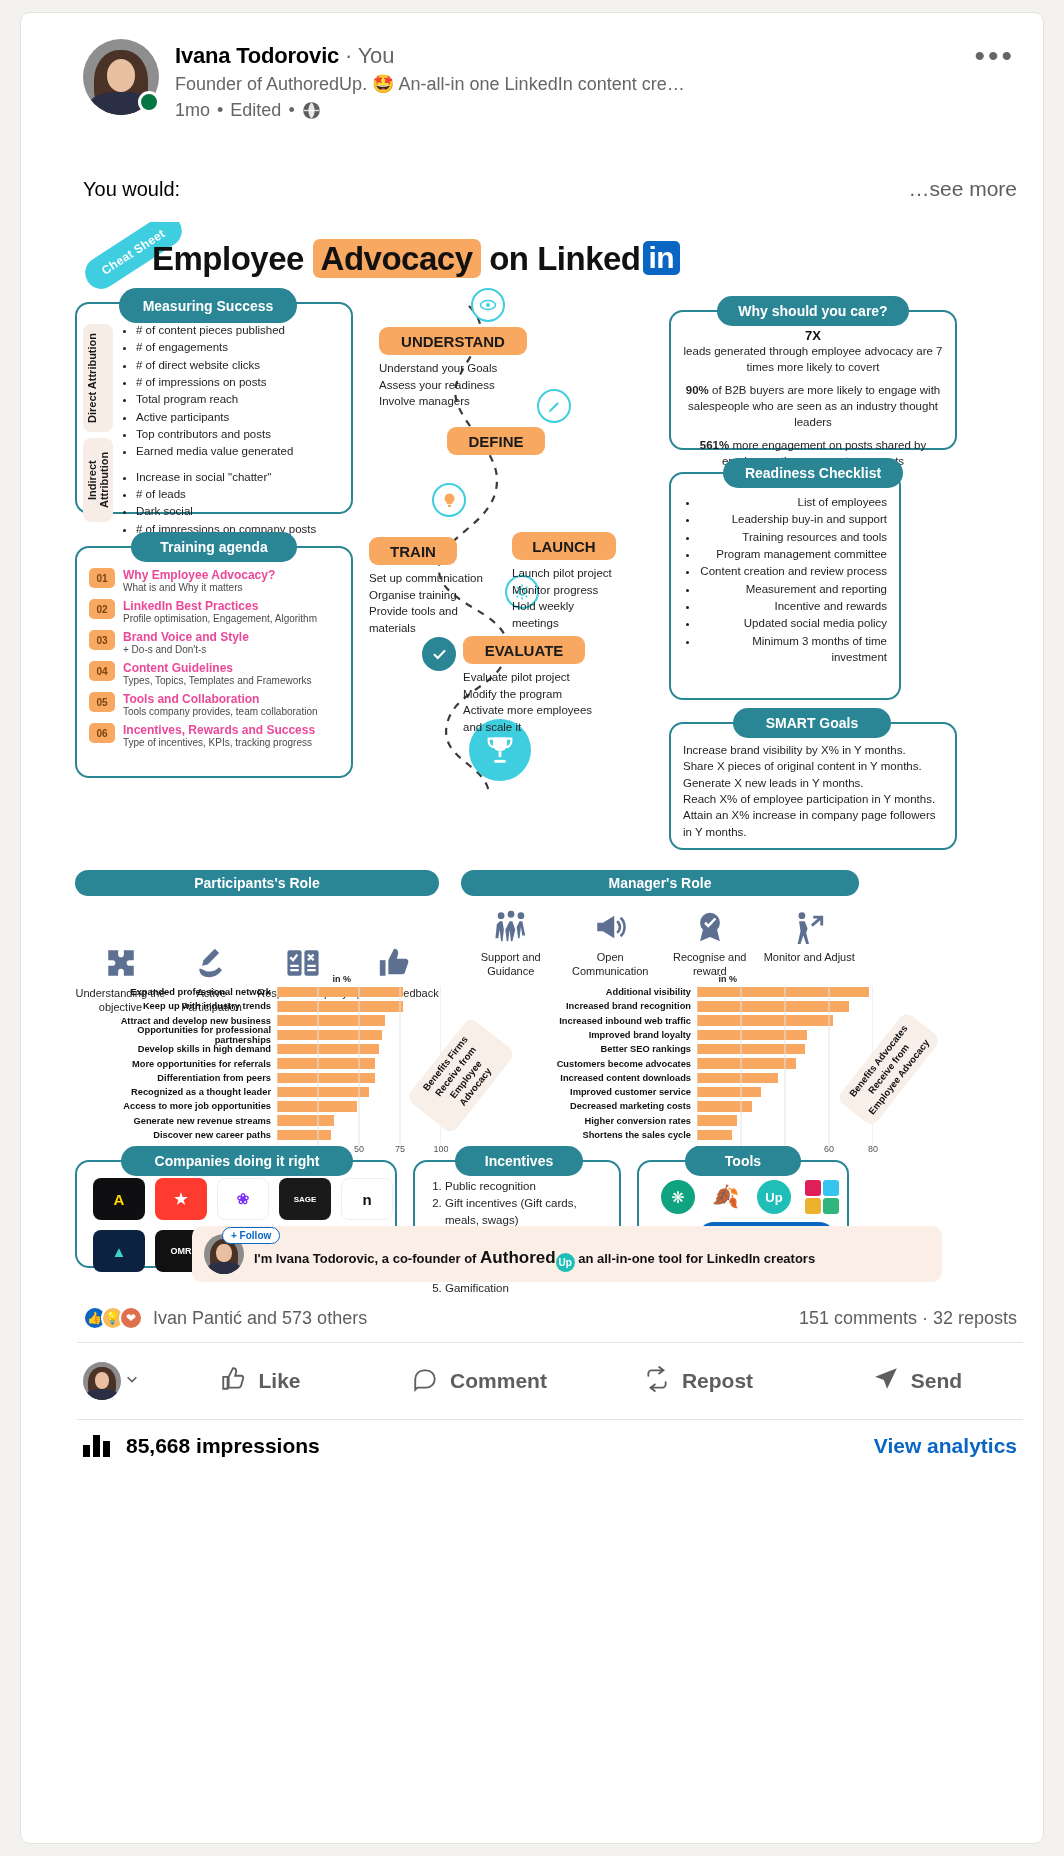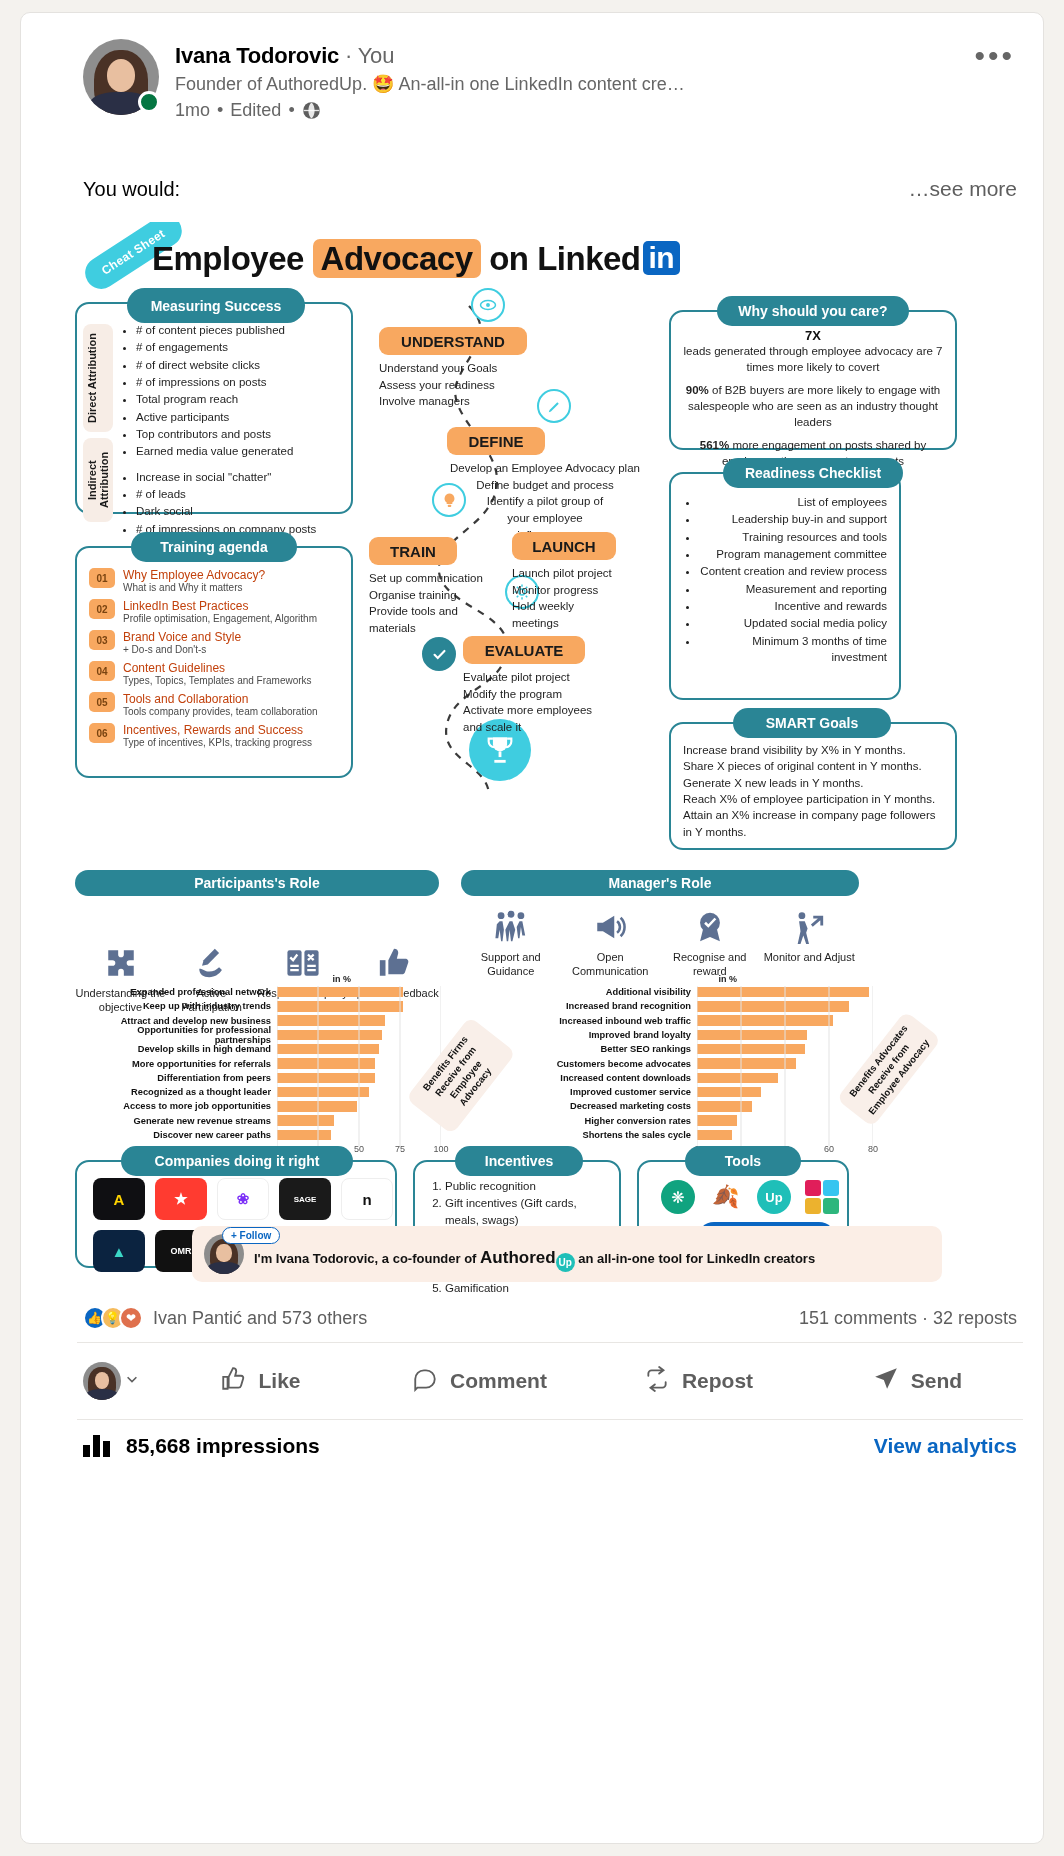--- a/index.html
+++ b/index.html
@@ -97,21 +97,21 @@
   .stage .desc { font-size:11.5px; color:#1f1f1f; line-height:1.45; margin-top:5px; }
 
   .circ { position:absolute; width:34px; height:34px; border-radius:50%;
     background:#fff; border:2px solid #3fcde0; display:flex; align-items:center;
     justify-content:center; color:#3fcde0; font-size:15px;}
 
   .agenda-row { display:flex; gap:8px; align-items:flex-start; margin-bottom: 6px; }
   .agenda-num { width:26px; height:20px; border-radius:5px; background:#f8a860;
     color:#7a4410; font-size:10px; font-weight:800; display:flex; align-items:center;
     justify-content:center; flex:0 0 26px; }
-  .agenda-t { font-size:12px; font-weight:400; color:#c2410c; }
+  .agenda-t { font-size:12px; font-weight:700; color:#ec4899; }
   .agenda-s { font-size:10px; color:#4a4a4a; }
 
   .role-band { height: 26px; border-radius: 13px; font-size: 14px; }
   .role-item { text-align:center; font-size:11px; color:#1f1f1f; line-height:1.3; }
   .role-ic { width:34px; height:34px; margin: 0 auto 6px; color:#5d7092; }
 
   .chart { position:absolute; }
   .bar-row { display:flex; align-items:center; height:12.2px; margin-bottom:2.1px; }
   .bar-lab { font-size:9.3px; font-weight:700; color:#111; text-align:right; padding-right:6px; }
   .bar { height: 10.5px; background:#f8a860; }
@@ -244,21 +244,21 @@
             <li>Increase in social "chatter"</li>
             <li># of leads</li>
             <li>Dark social</li>
             <li># of impressions on company posts</li>
             <li>Financial impact</li>
             <li>Number of employees "buying in"</li>
           </ul>
         </div>
       </div>
     </div>
-    <div class="pill sec-title" style="position:absolute; left:70px; top:66px; width:178px; height:35px;text-align:center;">Measuring Success</div>
+    <div class="pill sec-title" style="position:absolute; left:62px; top:66px; width:178px; height:35px;text-align:center;">Measuring Success</div>
 
     <svg style="position:absolute; left:290px; top:72px;" width="290" height="560">
       <path d="M122,12 C150,40 120,60 110,88 C98,120 150,150 150,186 C150,230 95,240 92,272 C88,310 160,316 160,352 C160,392 108,394 100,430 C92,466 140,470 142,500" fill="none" stroke="#3a3a3a" stroke-width="2.2" stroke-dasharray="7 7"></path>
     </svg>
 
     <div class="circ" style="left:414px; top:66px;">
       <svg width="18" height="18" viewBox="0 0 24 24">
           <ellipse cx="12" cy="12" rx="10" ry="6" fill="none" stroke="#3fcde0" stroke-width="2"></ellipse>
           <circle cx="12" cy="12" r="2.6" fill="#3fcde0"></circle>
         </svg>
@@ -300,27 +300,20 @@
       <div class="orangebox lbl" style="width:148px; height:28px;">UNDERSTAND</div>
       <div class="desc">
         <div>Understand your Goals</div>
         <div>Assess your readiness</div>
         <div>Involve managers</div>
       </div>
     </div>
 
     <div class="stage" style="left:390px; top:205px; width:210px;">
       <div class="orangebox lbl" style="width:98px; height:28px;">DEFINE</div>
-      <div class="desc" style="text-align:center; width:196px;">
-        <div>Develop an Employee Advocacy plan</div>
-        <div>Define budget and process</div>
-        <div>Identify a pilot group of</div>
-        <div>your employee</div>
-        <div>influencers</div>
-      </div>
     </div>
 
     <div class="stage" style="left:312px; top:315px; width:180px;">
       <div class="orangebox lbl" style="width:88px; height:28px;">TRAIN</div>
       <div class="desc">
         <div>Set up communication</div>
         <div>Organise training</div>
         <div>Provide tools and</div>
         <div>materials</div>
       </div>

